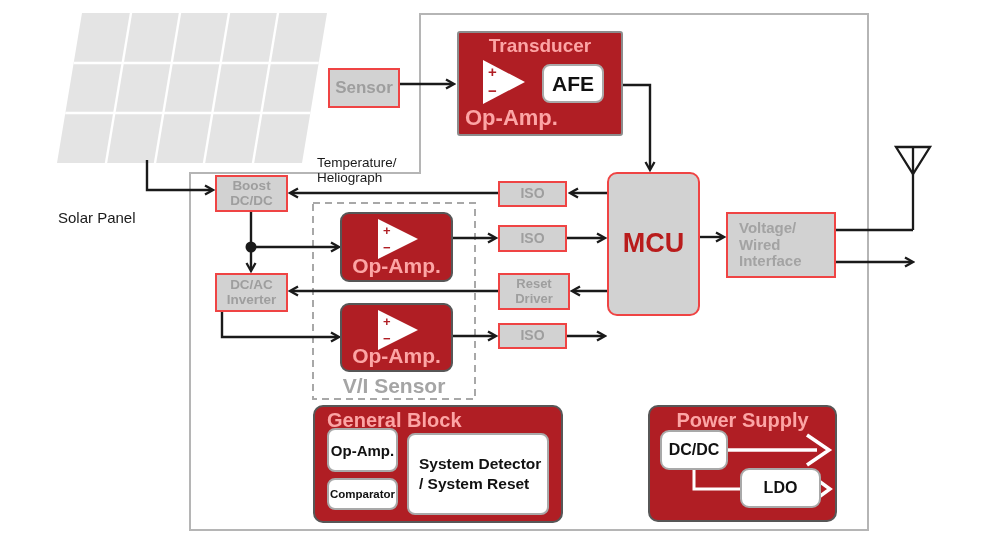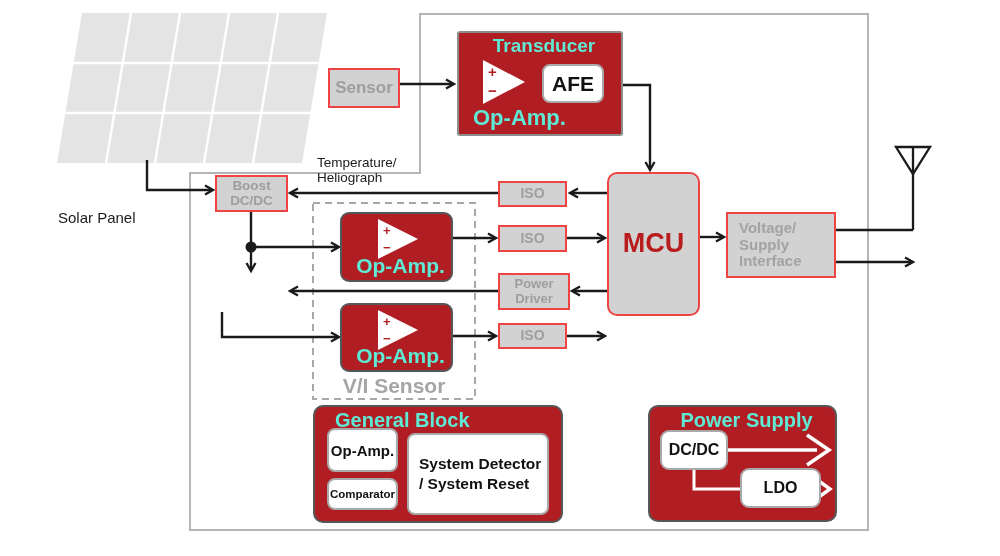--- a/index.html
+++ b/index.html
@@ -17,21 +17,21 @@
   }
   .block-red{
     position:absolute;box-sizing:border-box;
     background:#B01E24;border:2.5px solid #575757;border-radius:9px;color:#fff;
   }
   .box-white{
     position:absolute;box-sizing:border-box;
     background:#fff;border:2px solid #A9A9A9;border-radius:8px;color:#111;
     font-weight:bold;display:flex;align-items:center;justify-content:center;text-align:center;
   }
-  .red-title{position:absolute;font-weight:bold;color:#5eead4;white-space:nowrap;padding-left:8px;}
+  .red-title{position:absolute;font-weight:bold;color:#fca5a5;white-space:nowrap;}
   .black-note{position:absolute;color:#1A1A1A;line-height:1.12;margin-top:40px;}
   .gray-note{position:absolute;color:#A5A5A5;font-weight:bold;text-align:center;}
 </style>
 </head>
 <body>
 
 <div class="stage">
 
   <svg class="bg" width="1000" height="556" viewBox="0 0 1000 556">
     <defs>
@@ -106,20 +106,24 @@
       <span>AFE</span>
     </div>
     <div class="red-title" style="left:6px;bottom:3px;font-size:22px;">Op-Amp.</div>
   </div>
 
   <div class="box-gray" style="left:215px;top:175px;width:73px;height:37px;font-size:13.5px;">
     <span>Boost</span>
     <span>DC/DC</span>
   </div>
 
+  <div class="box-gray" style="left:215px;top:273px;width:73px;height:39px;font-size:13.5px;">
+    <span>DC/AC</span>
+    <span>Inverter</span>
+  </div>
 
   <div class="block-red" style="left:340px;top:212px;width:113px;height:70px;">
     <svg class="abs" style="left:33px;top:3px;" width="45" height="44" viewBox="0 0 45 44">
       <polygon points="3,2 3,42 43,22" fill="#FFFFFF"></polygon>
       <text x="8" y="18" font-size="13" font-weight="bold" fill="#B01E24">+</text>
       <text x="8" y="35" font-size="13" font-weight="bold" fill="#B01E24">−</text>
     </svg>
     <div class="red-title" style="left:0;right:0;bottom:2px;text-align:center;font-size:21px;">Op-Amp.</div>
   </div>
 
@@ -134,34 +138,34 @@
 
   <div class="gray-note" style="left:313px;top:374px;width:162px;font-size:21px;">V/I Sensor</div>
 
   <div class="box-gray" style="left:498px;top:181px;width:69px;height:26px;font-size:14px;">
     <span>ISO</span>
   </div>
   <div class="box-gray" style="left:498px;top:225px;width:69px;height:27px;font-size:14px;">
     <span>ISO</span>
   </div>
   <div class="box-gray" style="left:498px;top:273px;width:72px;height:37px;font-size:13px;">
-    <span>Power</span>
+    <span>Reset</span>
     <span>Driver</span>
   </div>
   <div class="box-gray" style="left:498px;top:323px;width:69px;height:26px;font-size:14px;">
     <span>ISO</span>
   </div>
 
   <div class="box-gray" style="left:607px;top:172px;width:93px;height:144px;font-size:27px;border-radius:10px;color:#b91c1c;">
     <span>MCU</span>
   </div>
 
   <div class="box-gray" style="left:726px;top:212px;width:110px;height:66px;font-size:15px;align-items:flex-start;padding-left:11px;text-align:left;line-height:1.1;color:#A3A3A3;">
     <span>Voltage/</span>
-    <span>Supply</span>
+    <span>Wired</span>
     <span>Interface</span>
   </div>
 
   <div class="block-red" style="left:313px;top:405px;width:250px;height:118px;border-radius:10px;">
     <div class="red-title" style="left:12px;top:2px;font-size:20px;">General Block</div>
     <div class="box-white" style="left:12px;top:21px;width:71px;height:44px;font-size:15px;">
       <span>Op-Amp.</span>
     </div>
     <div class="box-white" style="left:12px;top:71px;width:71px;height:32px;font-size:11.5px;">
       <span>Comparator</span>

